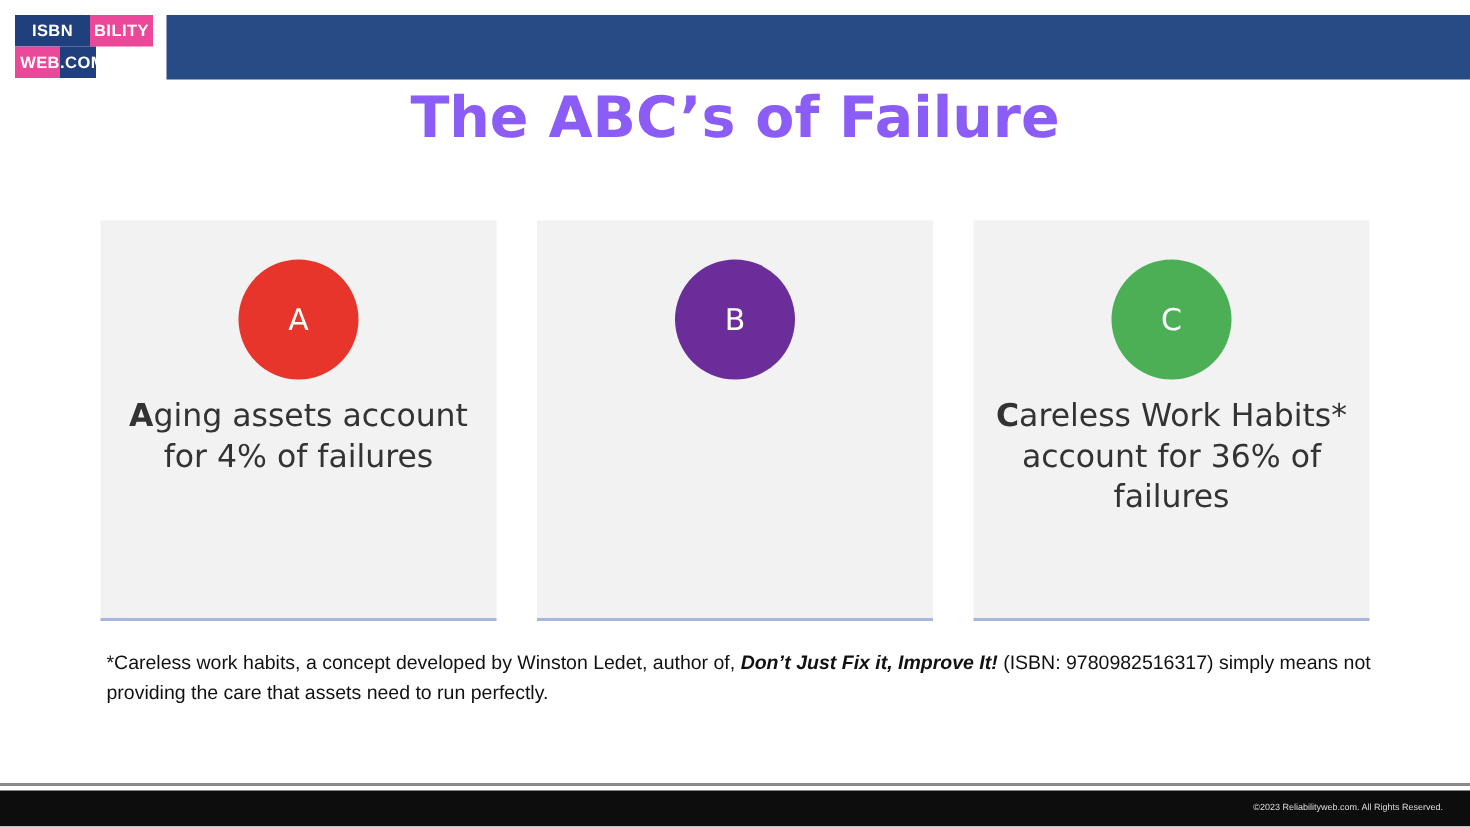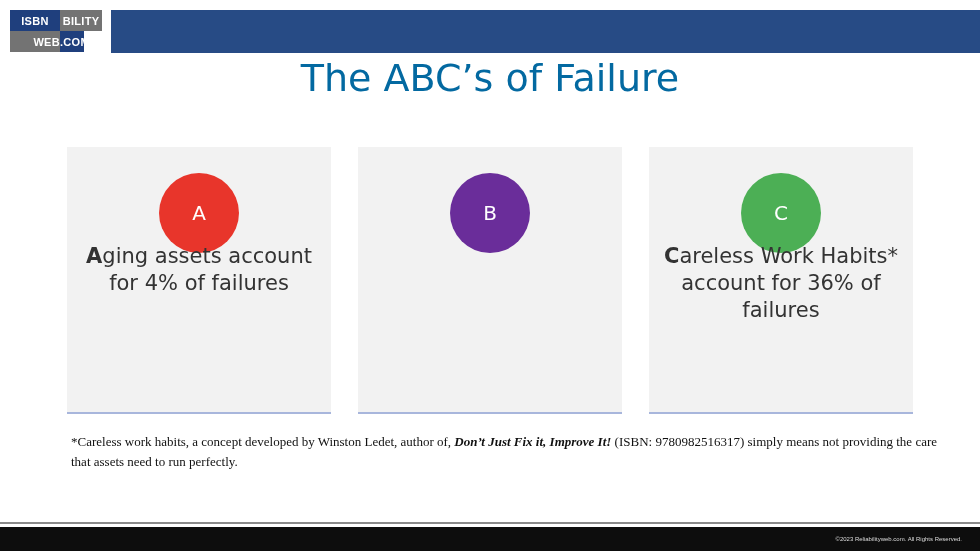--- a/index.html
+++ b/index.html
@@ -2,43 +2,43 @@
 <html><head>
 <meta charset="utf-8">
 <style>
   html, body { margin:0; padding:0; }
   body { width:980px; height:551px; position:relative; background:#ffffff; overflow:hidden;
          font-family:"Liberation Sans", "DejaVu Sans", sans-serif; color:#222; }
   .logo { position:absolute; left:10px; top:10px; width:92px; height:42px; }
   .logo .row { display:flex; height:21px; }
   .logo .cell { display:flex; align-items:center; justify-content:center; font-weight:bold; font-size:11px; letter-spacing:0.3px; }
   .logo .blue { background:#1f3f7d; color:#fff; }
-  .logo .gray { background:#737373; color:#fff; }
+  .logo .gray { background:#ec4899; color:#fff; }
   .topbar { position:absolute; left:111px; top:10px; right:0; height:43px; background:#274b85; }
-  .title { position:absolute; left:0; right:0; top:56px; text-align:center; font-size:38px; color:#0369a1; font-family:"DejaVu Sans", sans-serif; font-weight:400; }
+  .title { position:absolute; left:0; right:0; top:56px; text-align:center; font-size:38px; color:#8b5cf6; font-family:"DejaVu Sans", sans-serif; font-weight:700; }
   .card { position:absolute; top:147px; width:264px; height:265px; background:#f2f2f2; border-bottom:2px solid #a8b6dc; }
   .circle { position:absolute; left:92px; top:26px; width:80px; height:80px; border-radius:50%; display:flex; align-items:center; justify-content:center; color:#fff; font-size:20px; font-family:"DejaVu Sans", sans-serif; }
-  .card-text { position:absolute; left:10px; right:10px; top:96px; text-align:center; font-size:21px; line-height:27px; color:#333; font-family:"DejaVu Sans", sans-serif; }
+  .card-text { position:absolute; left:10px; right:10px; top:117px; text-align:center; font-size:21px; line-height:27px; color:#333; font-family:"DejaVu Sans", sans-serif; }
   .card-text .lead { font-weight:bold; }
-  .footnote { position:absolute; left:71px; top:432px; width:880px; font-size:13px; line-height:20px; color:#111; font-family:Liberation Serif, serif; }
+  .footnote { position:absolute; left:71px; top:432px; width:880px; font-size:13px; line-height:20px; color:#111; font-family:Liberation Sans, sans-serif; }
   .footnote .book { font-weight:bold; font-style:italic; }
   .bottom-line { position:absolute; left:0; right:0; top:522px; height:2px; background:#8a8a8a; }
   .footer { position:absolute; left:0; right:0; top:527px; bottom:0; background:#0d0d0d; }
   .copyright { position:absolute; right:18px; top:9px; color:#ddd; font-size:6px; }
 </style>
 </head>
 <body>
 
 <div class="logo">
   <div class="row">
     <div class="cell blue" style="width:50px">ISBN</div>
     <div class="cell gray" style="width:42px">BILITY</div>
   </div>
   <div class="row">
-    <div class="cell gray" style="width:50px;justify-content:flex-end">WEB</div>
+    <div class="cell gray" style="width:30px;justify-content:flex-end">WEB</div>
     <div class="cell blue" style="width:24px;justify-content:flex-start">.COM</div>
   </div>
 </div>
 <div class="topbar"></div>
 
 <div class="title">The ABC’s of Failure</div>
 
 <div class="card" style="left:67px">
   <div class="circle" style="background:#e8352b">A</div>
   <div class="card-text"><span class="lead">A</span><span>ging assets account for 4% of failures</span></div>

